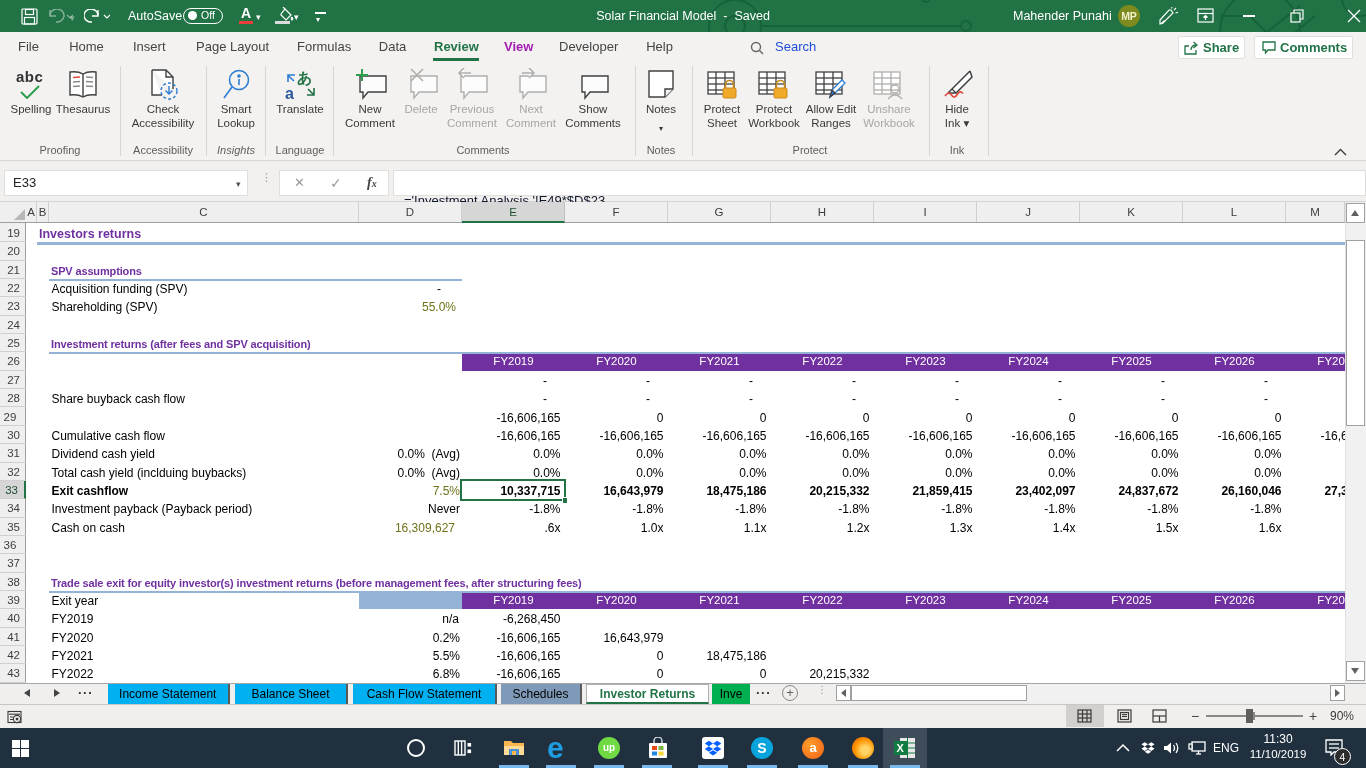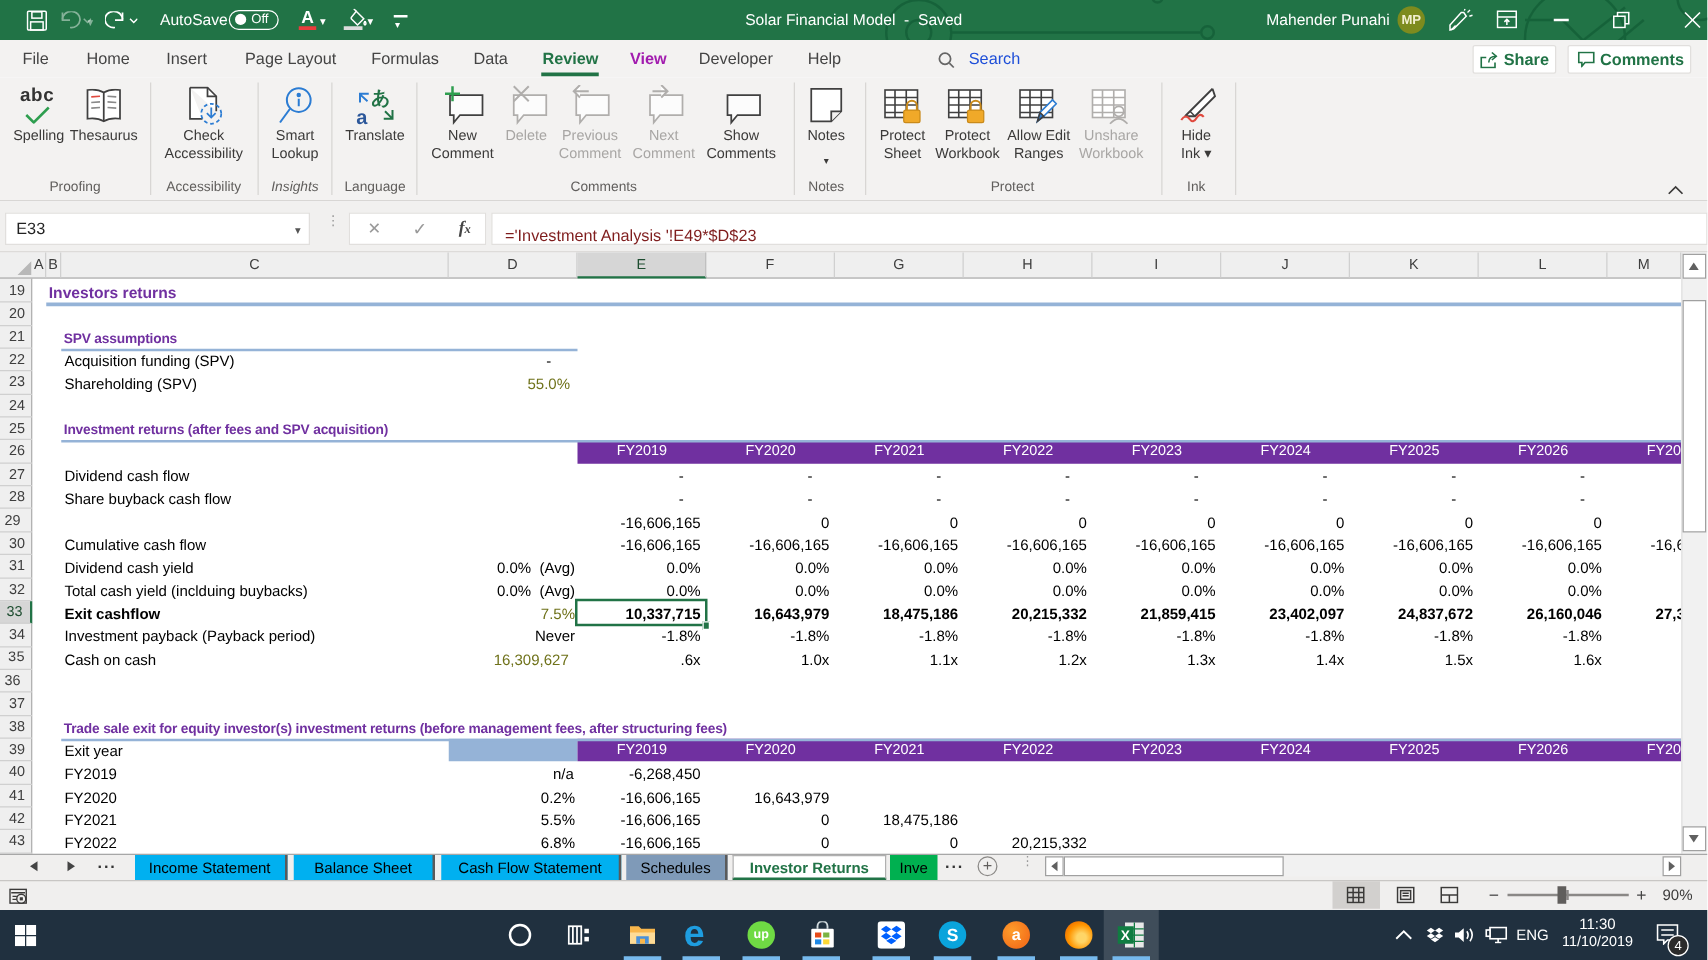--- a/index.html
+++ b/index.html
@@ -262,21 +262,21 @@
 <div class="ab" style="left:0;top:161px;width:1366px;height:41px;background:#f1f0ef;border-bottom:1px solid #d6d4d2;"></div>
 <div class="ab" style="left:4px;top:170px;width:244px;height:26px;background:#fff;border:1px solid #e1dfdd;"></div>
 <div class="ab" style="left:13px;top:170px;height:26px;line-height:26px;font-size:13px;color:#222;">E33</div>
 <div class="ab" style="left:236px;top:179px;color:#555;font-size:9px;">▾</div>
 <div class="ab" style="left:261px;top:174px;color:#999;font-size:11px;line-height:6px;">⋮</div>
 <div class="ab" style="left:279px;top:170px;width:110px;height:26px;background:#fff;border:1px solid #e1dfdd;"></div>
 <div class="ab" style="left:294px;top:170px;height:26px;line-height:26px;font-size:13px;color:#9a9a9a;">✕</div>
 <div class="ab" style="left:330px;top:170px;height:26px;line-height:26px;font-size:14px;color:#9a9a9a;">✓</div>
 <div class="ab" style="left:367px;top:170px;height:26px;line-height:26px;font-size:14px;color:#444;font-style:italic;font-family:&quot;Liberation Serif&quot;,serif;font-weight:bold;">f<span style="font-size:10px;">x</span></div>
 <div class="ab" style="left:393px;top:170px;width:973px;height:26px;background:#fff;border:1px solid #e1dfdd;"></div>
-<div class="ab" style="left:404px;top:176px;height:26px;line-height:26px;font-size:13px;color:#7f1d1d;">='Investment Analysis '!E49*$D$23</div>
+<div class="ab" style="left:404px;top:188px;height:26px;line-height:26px;font-size:13px;color:#0f172a;">='Investment Analysis '!E49*$D$23</div>
 <div class="ab" style="left:0;top:202px;width:1345px;height:21px;background:#efefef;border-bottom:1px solid #9f9f9f;"></div>
 <div class="ab" style="left:14px;top:209px;width:0;height:0;border-left:11px solid transparent;border-bottom:11px solid #b8b8b8;"></div>
 <div class="ab" style="left:26px;top:202px;width:11px;height:20px;font-size:11.5px;color:#3e3e3e;text-align:center;line-height:21px;border-right:1px solid #d0d0d0;">A</div>
 <div class="ab" style="left:37px;top:202px;width:12px;height:20px;font-size:11.5px;color:#3e3e3e;text-align:center;line-height:21px;border-right:1px solid #d0d0d0;">B</div>
 <div class="ab" style="left:49px;top:202px;width:310px;height:20px;font-size:11.5px;color:#3e3e3e;text-align:center;line-height:21px;border-right:1px solid #d0d0d0;">C</div>
 <div class="ab" style="left:359px;top:202px;width:103px;height:20px;font-size:11.5px;color:#3e3e3e;text-align:center;line-height:21px;border-right:1px solid #d0d0d0;">D</div>
 <div class="ab" style="left:565px;top:202px;width:103px;height:20px;font-size:11.5px;color:#3e3e3e;text-align:center;line-height:21px;border-right:1px solid #d0d0d0;">F</div>
 <div class="ab" style="left:668px;top:202px;width:103px;height:20px;font-size:11.5px;color:#3e3e3e;text-align:center;line-height:21px;border-right:1px solid #d0d0d0;">G</div>
 <div class="ab" style="left:771px;top:202px;width:103px;height:20px;font-size:11.5px;color:#3e3e3e;text-align:center;line-height:21px;border-right:1px solid #d0d0d0;">H</div>
 <div class="ab" style="left:874px;top:202px;width:103px;height:20px;font-size:11.5px;color:#3e3e3e;text-align:center;line-height:21px;border-right:1px solid #d0d0d0;">I</div>
@@ -295,21 +295,21 @@
 <div class="ab" style="left:0;top:334.10px;width:26px;height:18.35px;font-size:11.5px;color:#3e3e3e;text-align:right;padding-right:6px;line-height:18.35px;border-bottom:1px solid #d0d0d0;">25</div>
 <div class="ab" style="left:0;top:352.45px;width:26px;height:18.35px;font-size:11.5px;color:#3e3e3e;text-align:right;padding-right:6px;line-height:18.35px;border-bottom:1px solid #d0d0d0;">26</div>
 <div class="ab" style="left:0;top:370.80px;width:26px;height:18.35px;font-size:11.5px;color:#3e3e3e;text-align:right;padding-right:6px;line-height:18.35px;border-bottom:1px solid #d0d0d0;">27</div>
 <div class="ab" style="left:0;top:389.15px;width:26px;height:18.35px;font-size:11.5px;color:#3e3e3e;text-align:right;padding-right:6px;line-height:18.35px;border-bottom:1px solid #d0d0d0;">28</div>
 <div class="ab" style="left:0;top:407.50px;width:26px;height:18.35px;font-size:11.5px;color:#3e3e3e;text-align:center;padding-right:6px;line-height:18.35px;border-bottom:1px solid #d0d0d0;">29</div>
 <div class="ab" style="left:0;top:425.85px;width:26px;height:18.35px;font-size:11.5px;color:#3e3e3e;text-align:right;padding-right:6px;line-height:18.35px;border-bottom:1px solid #d0d0d0;">30</div>
 <div class="ab" style="left:0;top:444.20px;width:26px;height:18.35px;font-size:11.5px;color:#3e3e3e;text-align:right;padding-right:6px;line-height:18.35px;border-bottom:1px solid #d0d0d0;">31</div>
 <div class="ab" style="left:0;top:462.55px;width:26px;height:18.35px;font-size:11.5px;color:#3e3e3e;text-align:right;padding-right:6px;line-height:18.35px;border-bottom:1px solid #d0d0d0;">32</div>
 <div class="ab" style="left:0;top:480.90px;width:26px;height:18.35px;background:#d6d6d6;border-right:2px solid #217346;font-size:11.5px;color:#1e4d30;text-align:right;padding-right:6px;line-height:18.35px;border-bottom:1px solid #d0d0d0;">33</div>
 <div class="ab" style="left:0;top:499.25px;width:26px;height:18.35px;font-size:11.5px;color:#3e3e3e;text-align:right;padding-right:6px;line-height:18.35px;border-bottom:1px solid #d0d0d0;">34</div>
-<div class="ab" style="left:0;top:517.60px;width:26px;height:18.35px;font-size:11.5px;color:#3e3e3e;text-align:right;padding-right:6px;line-height:18.35px;border-bottom:1px solid #d0d0d0;font-family:Liberation Mono, monospace;">35</div>
+<div class="ab" style="left:0;top:517.60px;width:26px;height:18.35px;font-size:11.5px;color:#3e3e3e;text-align:right;padding-right:6px;line-height:18.35px;border-bottom:1px solid #d0d0d0;">35</div>
 <div class="ab" style="left:0;top:535.95px;width:26px;height:18.35px;font-size:11.5px;color:#3e3e3e;text-align:center;padding-right:6px;line-height:18.35px;border-bottom:1px solid #d0d0d0;">36</div>
 <div class="ab" style="left:0;top:554.30px;width:26px;height:18.35px;font-size:11.5px;color:#3e3e3e;text-align:right;padding-right:6px;line-height:18.35px;border-bottom:1px solid #d0d0d0;">37</div>
 <div class="ab" style="left:0;top:572.65px;width:26px;height:18.35px;font-size:11.5px;color:#3e3e3e;text-align:right;padding-right:6px;line-height:18.35px;border-bottom:1px solid #d0d0d0;">38</div>
 <div class="ab" style="left:0;top:591.00px;width:26px;height:18.35px;font-size:11.5px;color:#3e3e3e;text-align:right;padding-right:6px;line-height:18.35px;border-bottom:1px solid #d0d0d0;">39</div>
 <div class="ab" style="left:0;top:609.35px;width:26px;height:18.35px;font-size:11.5px;color:#3e3e3e;text-align:right;padding-right:6px;line-height:18.35px;border-bottom:1px solid #d0d0d0;">40</div>
 <div class="ab" style="left:0;top:627.70px;width:26px;height:18.35px;font-size:11.5px;color:#3e3e3e;text-align:right;padding-right:6px;line-height:18.35px;border-bottom:1px solid #d0d0d0;">41</div>
 <div class="ab" style="left:0;top:646.05px;width:26px;height:18.35px;font-size:11.5px;color:#3e3e3e;text-align:right;padding-right:6px;line-height:18.35px;border-bottom:1px solid #d0d0d0;">42</div>
 <div class="ab" style="left:0;top:664.40px;width:26px;height:18.35px;font-size:11.5px;color:#3e3e3e;text-align:right;padding-right:6px;line-height:18.35px;border-bottom:1px solid #d0d0d0;">43</div>
 <div class="ab" style="left:26px;top:223px;width:1319px;height:460px;background:#fff;overflow:hidden;">
 </div>
@@ -339,21 +339,20 @@
 <div class="ab" style="left:37px;top:241.85px;width:1308px;height:2.9px;background:#95B3D7;"></div>
 <div class="ab" style="left:49px;top:278.55px;width:413px;height:2.5px;background:#95B3D7;"></div>
 <div class="ab" style="left:49px;top:351.95px;width:1296px;height:2.5px;background:#95B3D7;"></div>
 <div class="ab" style="left:49px;top:590.50px;width:1296px;height:2.5px;background:#95B3D7;"></div>
 <div class="cl" style="left:39px;top:224.00px;font-size:12.5px;font-weight:bold;color:#7030A0;">Investors returns</div>
 <div class="cl" style="left:51px;top:260.70px;font-size:11px;font-weight:bold;letter-spacing:-0.15px;color:#7030A0;">SPV assumptions</div>
 <div class="cl" style="left:51px;top:334.10px;font-size:11px;font-weight:bold;letter-spacing:-0.15px;color:#7030A0;">Investment returns (after fees and SPV acquisition)</div>
 <div class="cl" style="left:51px;top:572.65px;font-size:11px;font-weight:bold;letter-spacing:-0.15px;color:#7030A0;">Trade sale exit for equity investor(s) investment returns (before management fees, after structuring fees)</div>
 <div class="cl" style="left:49px;top:279.05px;width:310px;height:18.35px;padding-left:2.5px;text-align:left;">Acquisition funding (SPV)</div>
 <div class="cl" style="left:49px;top:297.40px;width:310px;height:18.35px;padding-left:2.5px;text-align:left;">Shareholding (SPV)</div>
-<div class="cl" style="left:49px;top:370.80px;width:310px;height:18.35px;padding-left:2.5px;text-align:left;">Dividend cash flow</div>
 <div class="cl" style="left:49px;top:389.15px;width:310px;height:18.35px;padding-left:2.5px;text-align:left;">Share buyback cash flow</div>
 <div class="cl" style="left:49px;top:425.85px;width:310px;height:18.35px;padding-left:2.5px;text-align:left;">Cumulative cash flow</div>
 <div class="cl" style="left:49px;top:444.20px;width:310px;height:18.35px;padding-left:2.5px;text-align:left;">Dividend cash yield</div>
 <div class="cl" style="left:49px;top:462.55px;width:310px;height:18.35px;padding-left:2.5px;text-align:left;">Total cash yield (inclduing buybacks)</div>
 <div class="cl" style="left:49px;top:480.90px;width:310px;height:18.35px;padding-left:2.5px;text-align:left;font-weight:bold;">Exit cashflow</div>
 <div class="cl" style="left:49px;top:499.25px;width:310px;height:18.35px;padding-left:2.5px;text-align:left;">Investment payback (Payback period)</div>
 <div class="cl" style="left:49px;top:517.60px;width:310px;height:18.35px;padding-left:2.5px;text-align:left;">Cash on cash</div>
 <div class="cl" style="left:49px;top:591.00px;width:310px;height:18.35px;padding-left:2.5px;text-align:left;">Exit year</div>
 <div class="cl" style="left:49px;top:609.35px;width:310px;height:18.35px;padding-left:2.5px;text-align:left;">FY2019</div>
 <div class="cl" style="left:49px;top:627.70px;width:310px;height:18.35px;padding-left:2.5px;text-align:left;">FY2020</div>

